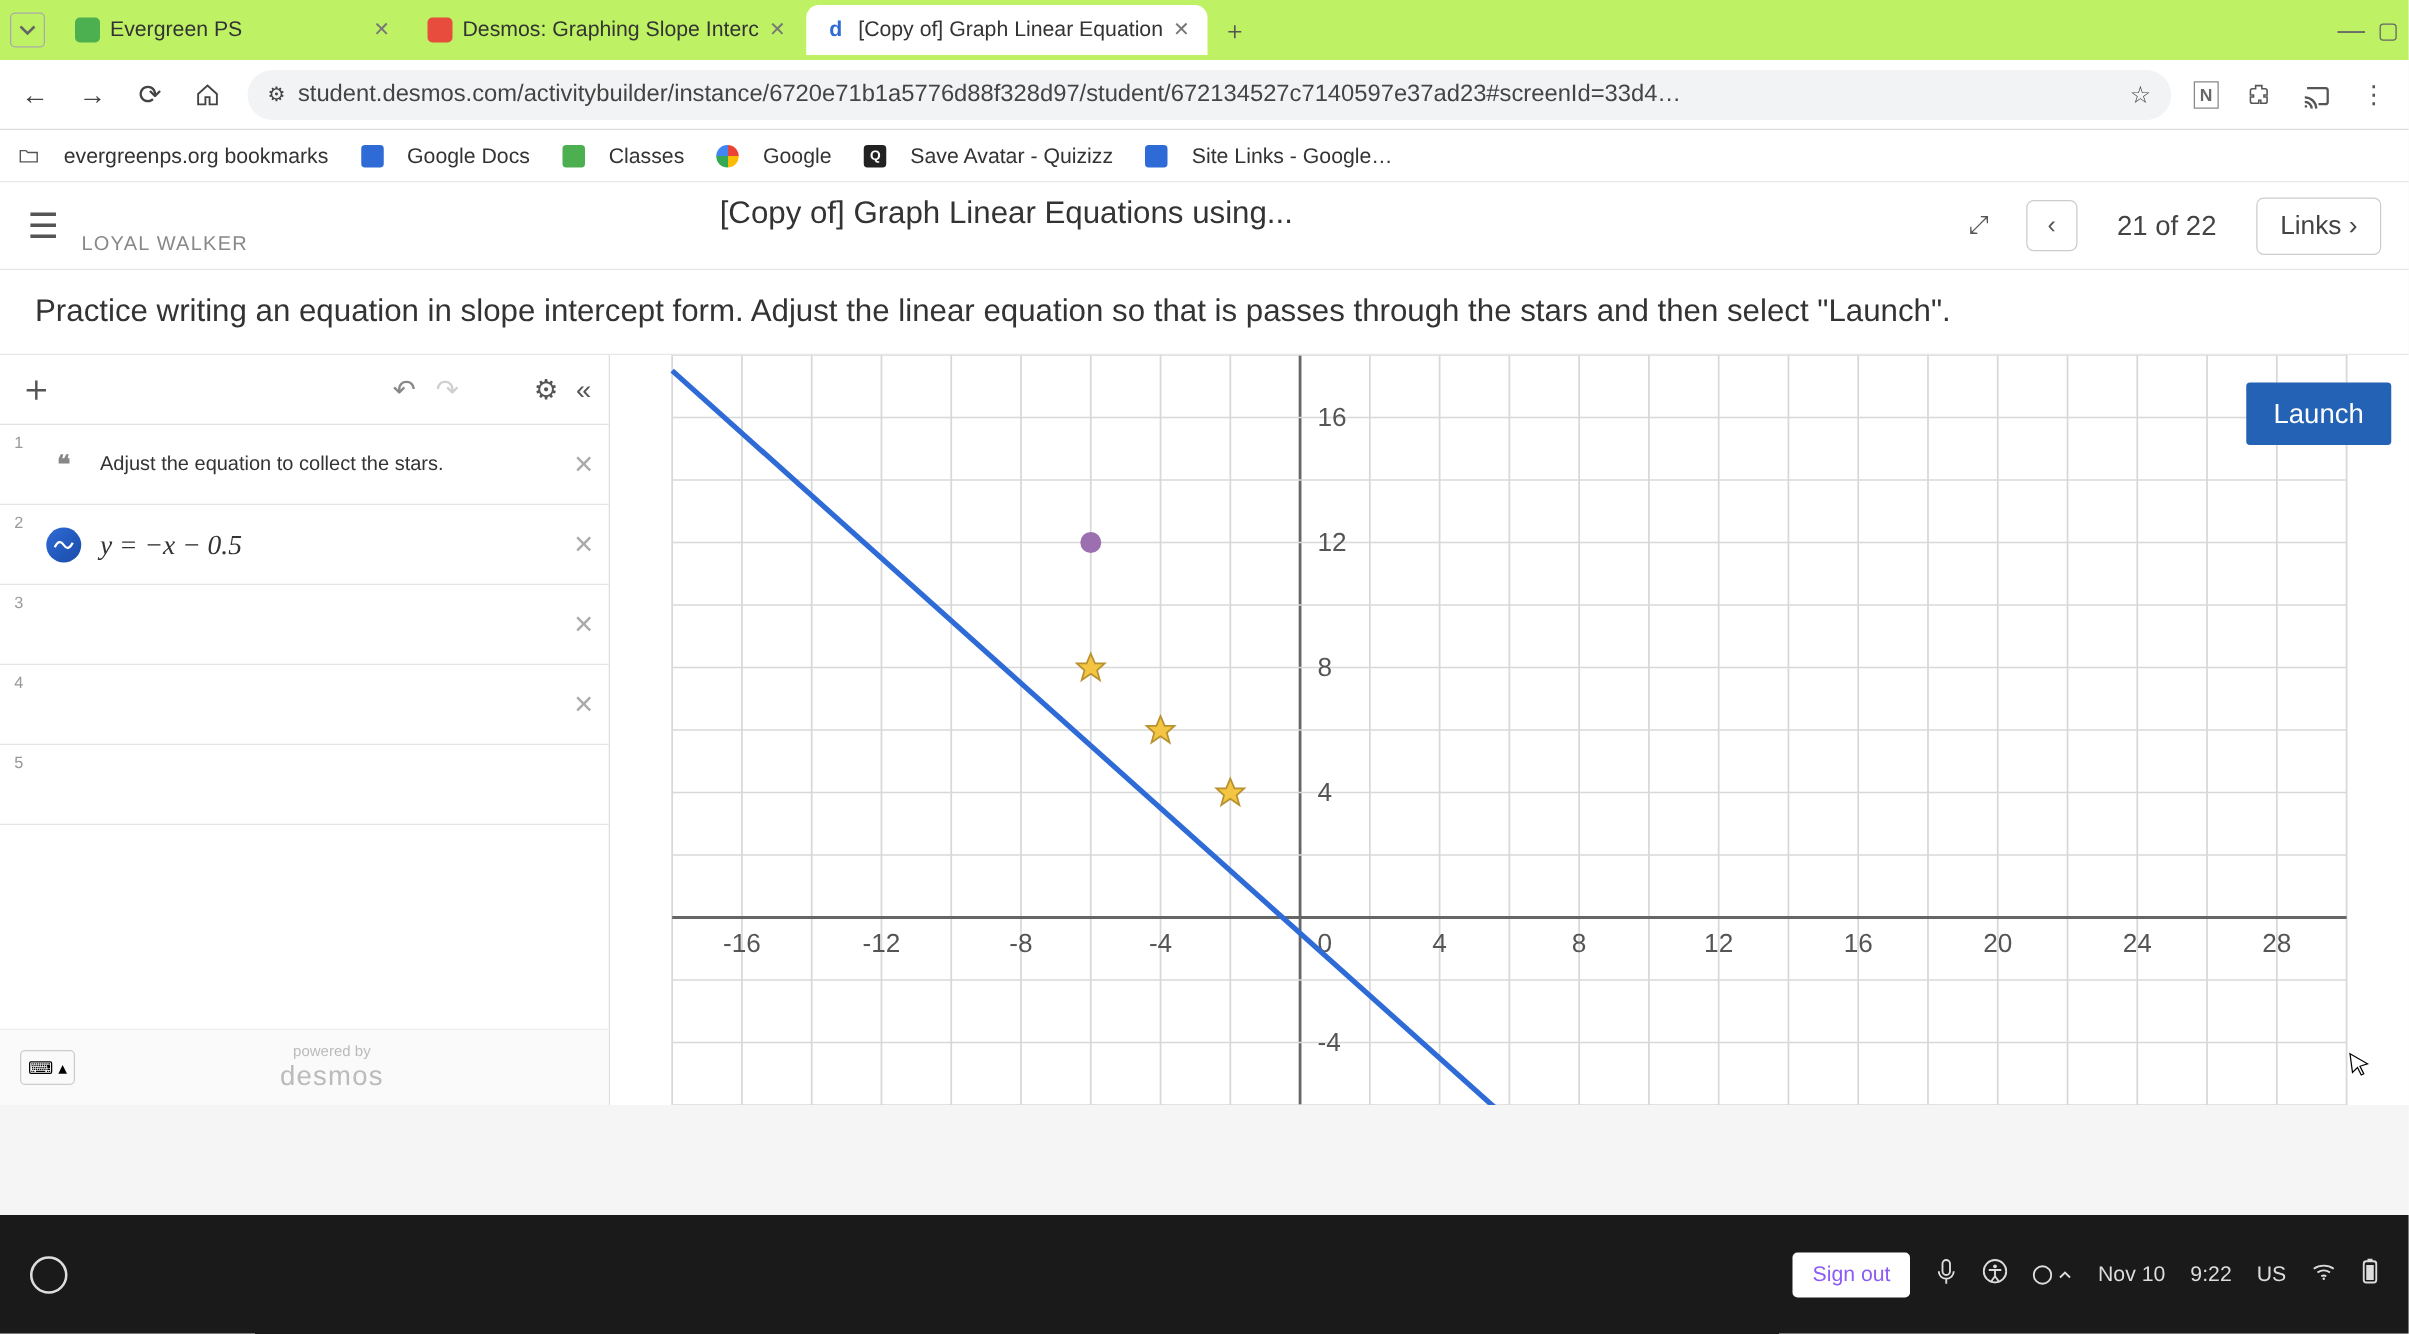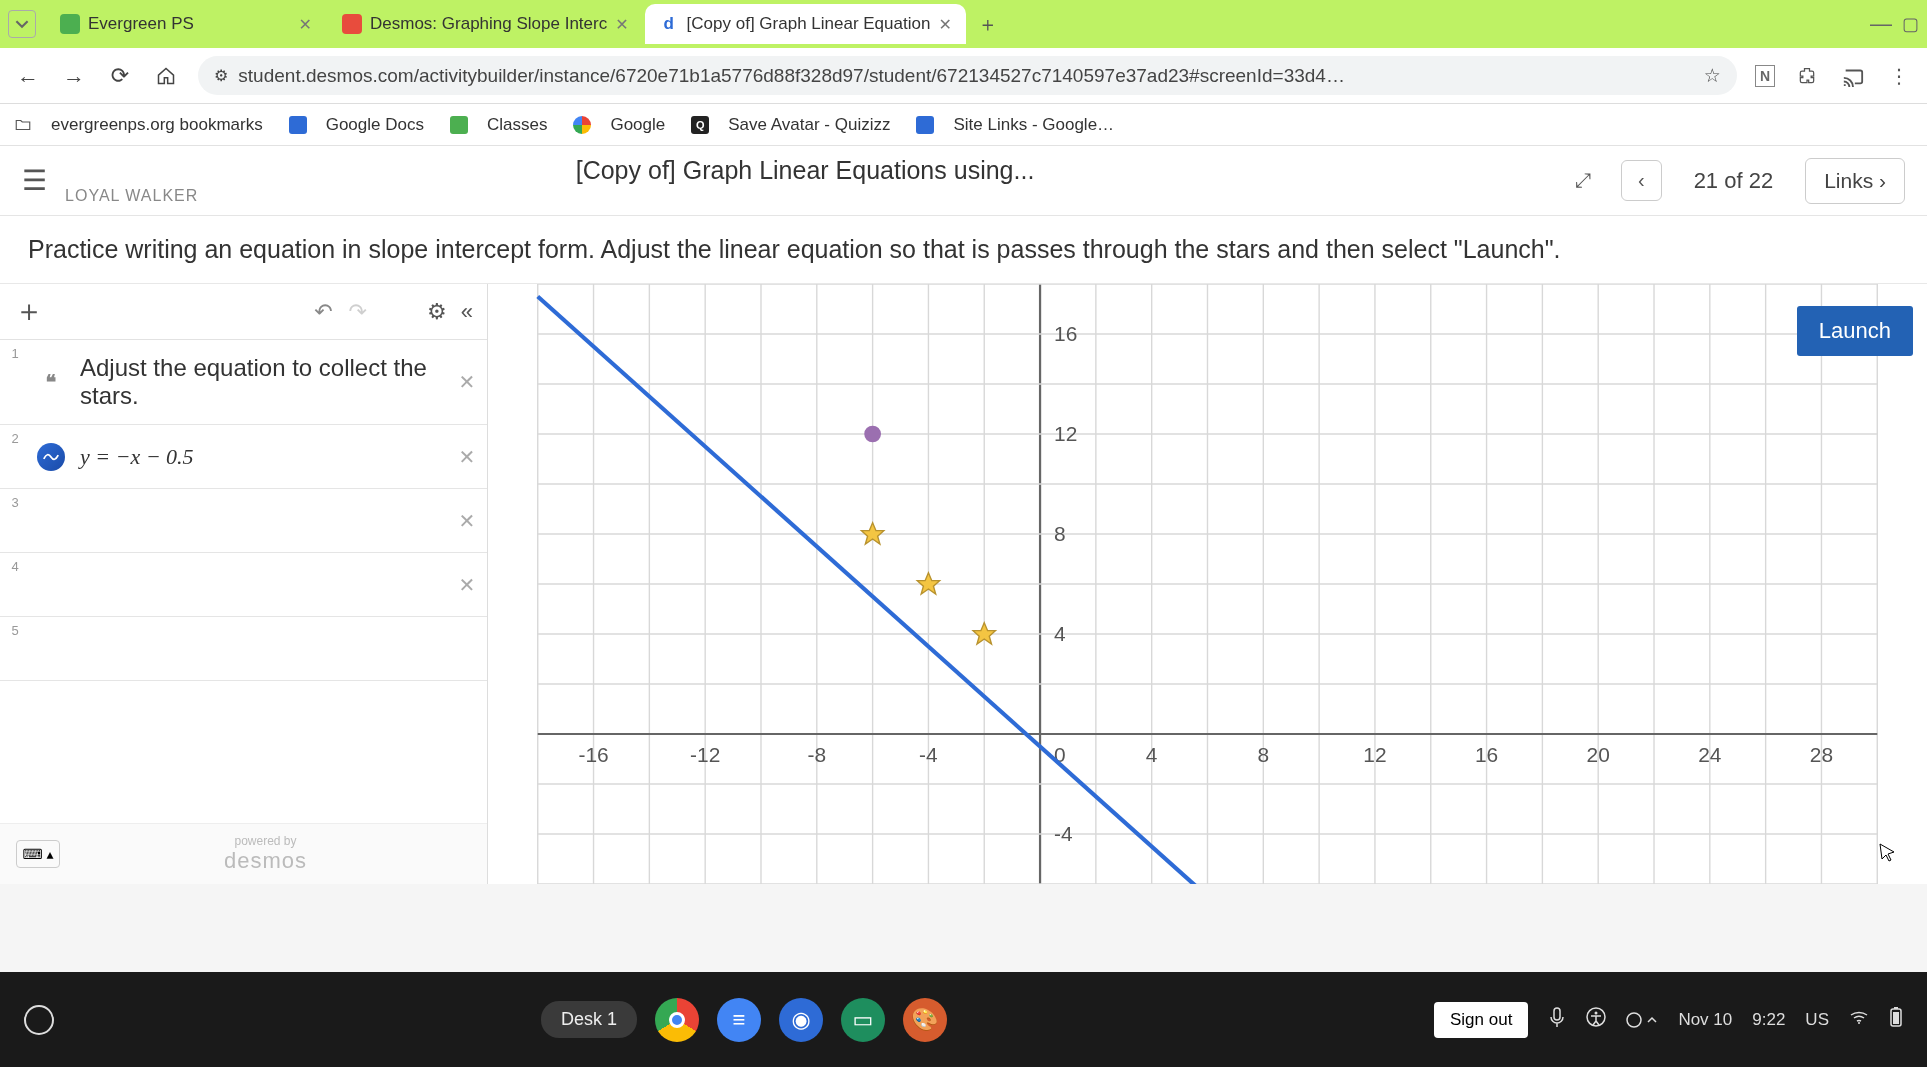--- a/index.html
+++ b/index.html
@@ -45,21 +45,21 @@
   .expr-panel { width: 488px; border-right: 1px solid #ddd; display:flex; flex-direction: column; position: relative; }
   .expr-toolbar { display:flex; align-items:center; height: 56px; border-bottom:1px solid #e2e2e2; padding: 0 14px; }
   .expr-add { font-size: 30px; color:#555; font-weight:300; }
   .expr-undo-redo { margin-left:auto; display:flex; gap:16px; color:#888; font-size:22px; }
   .expr-gear { margin-left: 60px; font-size:22px; color:#555; }
   .expr-collapse { margin-left: 14px; font-size:22px; color:#555; }
   .expr-row { display:flex; align-items:center; border-bottom:1px solid #e5e5e5; min-height: 64px; position:relative; }
   .expr-num { width: 30px; font-size: 13px; color:#999; text-align:center; align-self:flex-start; padding-top:6px; }
   .expr-icon { width:42px; display:flex; align-items:center; justify-content:center; }
   .expr-content { flex:1; font-size: 22px; color:#333; padding: 14px 8px; font-family: 'Times New Roman', serif; font-style: italic; }
-  .expr-content.plain { font-style: normal; font-family: Arial, sans-serif; font-size: 24px; }
+  .expr-content.plain { font-style: normal; font-family: Arial, sans-serif; font-size: 16px; }
   .expr-del { width:40px; color:#aaa; font-size:20px; text-align:center; }
   .note-icon-cc { font-size:20px; color:#888; font-family: Arial; font-weight:bold; }
   .wave-icon { width:28px; height:28px; border-radius:50%; background: linear-gradient(135deg,#2e6bd6,#1a4ba8); display:flex; align-items:center; justify-content:center; color:#fff; font-weight:bold; }
   .expr-footer { position:absolute; bottom:0; left:0; right:0; display:flex; align-items:center; padding: 10px 16px; background:#fafafa; border-top:1px solid #eee; }
   .kbd-btn { width:44px; height:28px; border:1px solid #ccc; border-radius:4px; display:flex; align-items:center; justify-content:center; font-size:14px; }
   .desmos-logo { margin: 0 auto; text-align:center; color:#bbb; }
   .desmos-logo .p1 { font-size:12px; }
   .desmos-logo .p2 { font-size:22px; font-weight:400; letter-spacing:1px; }
   
   
@@ -67,21 +67,21 @@
   .graph svg { width:100%; height:100%; }
   .launch-btn { position:absolute; top:22px; right:14px; background:#2362b4; color:#fff; border:none; padding: 12px 22px; font-size: 22px; border-radius:3px; cursor:pointer; }
   
   
   .taskbar { position:absolute; bottom:0; left:0; right:0; height:95px; background:#1a1a1a; display:flex; align-items:center; padding: 0 24px; gap: 14px; }
   .taskbar .circle-btn { width:30px; height:30px; border:2px solid #ddd; border-radius:50%; }
   .task-center { margin-left:auto; display:flex; align-items:center; gap:18px; }
   .task-desk { background:#3a3a3a; color:#eee; border-radius:18px; padding:8px 20px; font-size:18px; }
   .app-icon { width:44px; height:44px; border-radius:50%; display:flex; align-items:center; justify-content:center; color:#fff; font-size:22px; }
   .task-right { margin-left:auto; display:flex; align-items:center; gap:20px; color:#ddd; font-size:17px; }
-  .signout-btn { background:#fff; color:#000000; border-radius:4px; padding:8px 16px; }
+  .signout-btn { background:#fff; color:#8b5cf6; border-radius:4px; padding:8px 16px; }
   
   .fav-green { background: #4CAF50; }
   .fav-red { background: #e84c3d; border-radius:50%; }
   .fav-blue { background: #2e6bd6; }
 </style>
 </head>
 <body>
 
 <div class="tab-strip">
   <div class="tab-dropdown">
@@ -309,30 +309,20 @@
     <span style="position:absolute;bottom:18px;right:30px;">
       <svg width="20" height="20" viewBox="0 0 20 20">
           <path d="M3 2 L17 10 L11 12 L14 18 L12 19 L9 13 L5 17 Z" fill="#fff" stroke="#000" stroke-width="1"></path>
         </svg>
     </span>
   </div>
 </div>
 
 <div class="taskbar">
   <div class="circle-btn"></div>
-  <div class="task-center">
-    <div class="task-desk">Desk 1</div>
-    <div class="app-icon" style="background:conic-gradient(#ea4335 0 120deg,#fbbc05 120deg 240deg,#34a853 240deg 360deg);">
-        <div style="width:16px;height:16px;border-radius:50%;background:#4285f4;border:3px solid #fff;"></div>
-      </div>
-    <div class="app-icon" style="background:#4285f4;">≡</div>
-    <div class="app-icon" style="background:#2e6bd6;">◉</div>
-    <div class="app-icon" style="background:#1e8e5e;">▭</div>
-    <div class="app-icon" style="background:#d65c2e;">🎨</div>
-  </div>
   <div class="task-right">
     <div class="signout-btn">Sign out</div>
     <span>
       <svg width="18" height="22" viewBox="0 0 18 22">
           <rect x="6" y="2" width="6" height="12" rx="3" fill="none" stroke="#ddd" stroke-width="1.5"></rect>
           <path d="M3 11a6 6 0 0012 0M9 17v4" stroke="#ddd" stroke-width="1.5" fill="none"></path>
         </svg>
     </span>
     <span>
       <svg width="20" height="20" viewBox="0 0 20 20">

